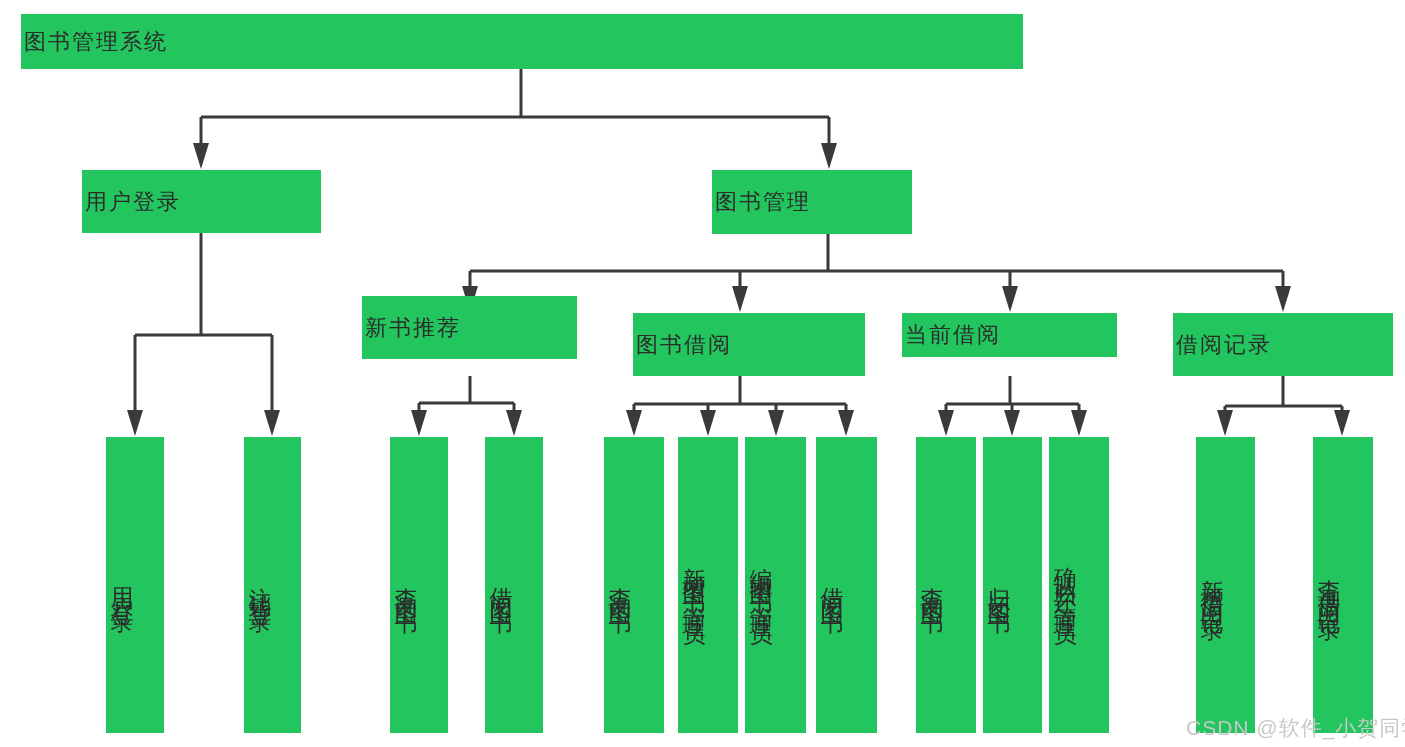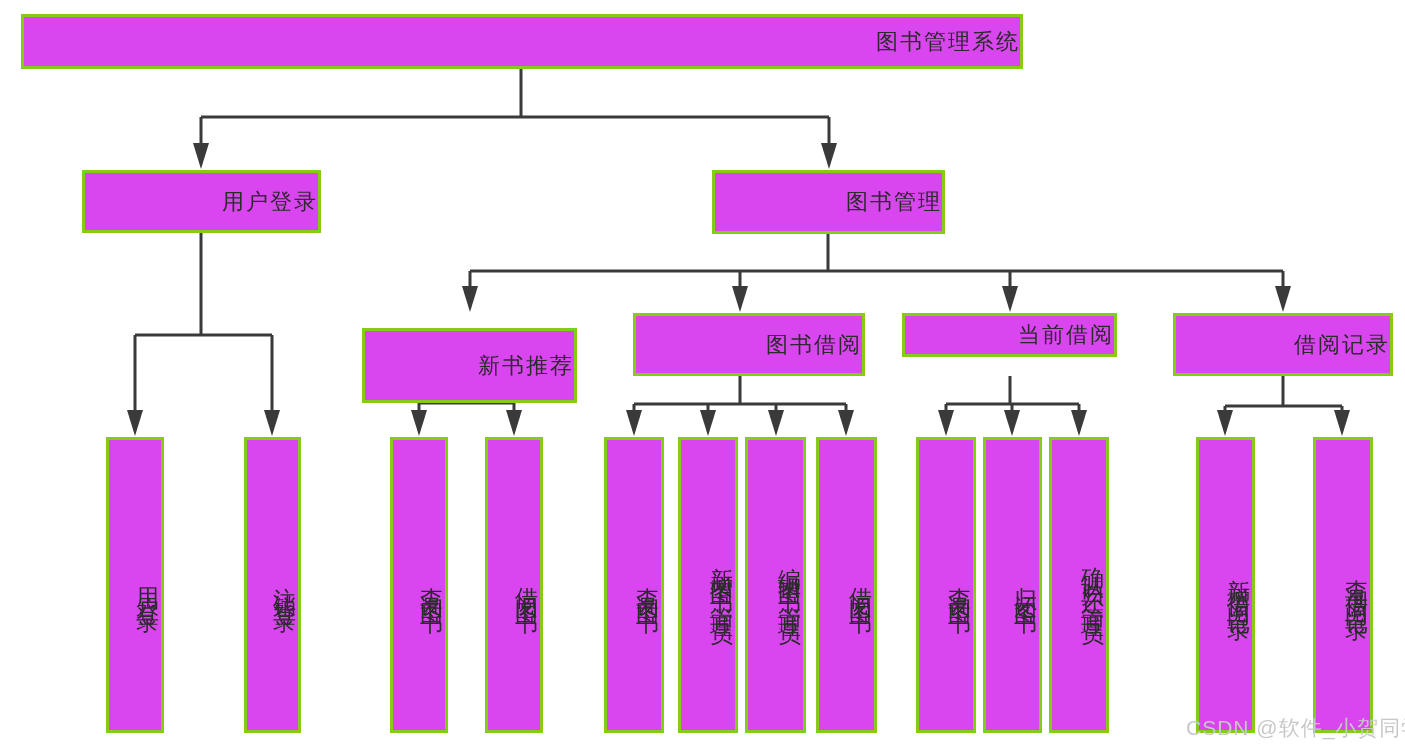--- a/index.html
+++ b/index.html
@@ -7,25 +7,25 @@
     position:relative;
     width:1405px;height:747px;
     background:#ffffff;
     overflow:hidden;
     font-family:"Liberation Sans", sans-serif;
   }
   #wires{position:absolute;left:0;top:0;width:1405px;height:747px;}
   .box{
     position:absolute;
     box-sizing:border-box;
-    border:3px solid #84cc16;
-    background:#d946ef;
+    border:3px solid #22c55e;
+    background:#22c55e;
     display:flex;
     align-items:center;
-    justify-content:flex-end;
+    justify-content:flex-start;
     color:#2b2b2b;
     font-size:22px;
     letter-spacing:2px;
     line-height:1;
   }
   .leaf .vtext{
     writing-mode:vertical-rl;
     text-orientation:mixed;
     font-size:23px;
     letter-spacing:8px;
@@ -90,25 +90,25 @@
     </g>
   </svg>
 
   <div class="box" style="left:21px;top:14px;width:1002px;height:55px">
     <span>图书管理系统</span>
   </div>
 
   <div class="box" style="left:82px;top:170px;width:239px;height:63px">
     <span>用户登录</span>
   </div>
-  <div class="box" style="left:712px;top:170px;width:233px;height:64px">
+  <div class="box" style="left:712px;top:170px;width:200px;height:64px">
     <span>图书管理</span>
   </div>
 
-  <div class="box" style="left:362px;top:328px;width:215px;height:75px">
+  <div class="box" style="left:362px;top:296px;width:215px;height:63px">
     <span>新书推荐</span>
   </div>
   <div class="box" style="left:633px;top:313px;width:232px;height:63px">
     <span>图书借阅</span>
   </div>
   <div class="box" style="left:902px;top:313px;width:215px;height:44px">
     <span>当前借阅</span>
   </div>
   <div class="box" style="left:1173px;top:313px;width:220px;height:63px">
     <span>借阅记录</span>

